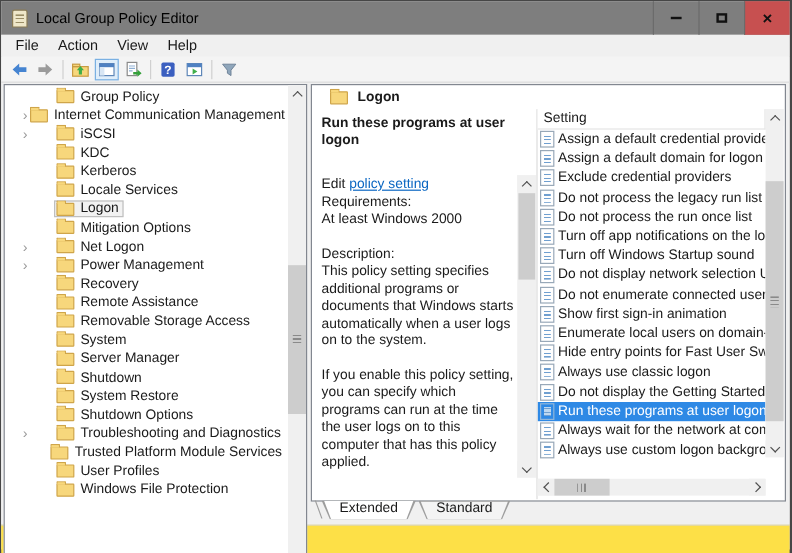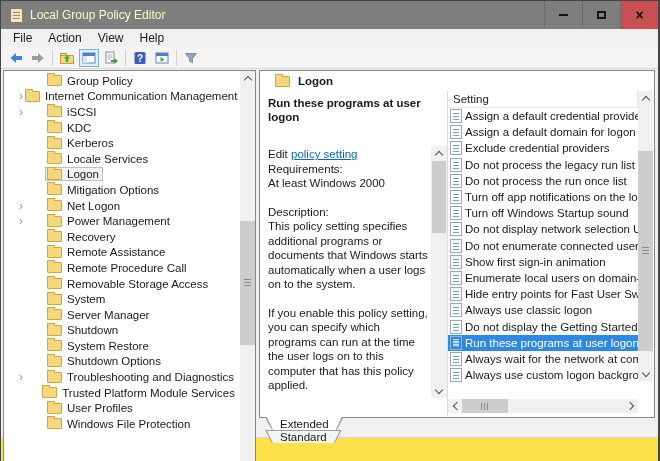--- a/index.html
+++ b/index.html
@@ -7,21 +7,21 @@
     font-family:"Liberation Sans","DejaVu Sans",sans-serif; font-size:11.5px; color:#1a1a1a; }
   .window { width:660px; height:461px; background:#f0f0f0;
     border:1px solid #464646; border-bottom-width:3px; border-right-width:2px; position:relative; }
 
   
   .titlebar { height:28px; background:#7e7e7e; display:flex; align-items:center; }
   .app-icon { width:13px; height:15px; margin:0 7px 0 9px; background:#efe7c9; border:1px solid #8a7b55;
     position:relative; border-radius:2px 2px 0 0;}
   .app-icon:before { content:""; position:absolute; left:2px; top:3px; right:2px; height:8px;
     background:repeating-linear-gradient(to bottom,#9a8d66 0 1px,transparent 1px 3px); }
-  .title-text { color:#fef9c3; font-size:12px; }
+  .title-text { color:#000000; font-size:12px; }
   .winbtns { margin-left:auto; display:flex; height:28px; }
   .winbtn { width:38px; height:28px; display:flex; align-items:center; justify-content:center;
     border-left:1px solid #6b6b6b; cursor:default; }
   .winbtn.close { background:#c75050; }
   .glyph-min { width:9px; height:2px; background:#111; }
   .glyph-max { width:9px; height:8px; border:2px solid #111; }
   .glyph-close { font-size:14px; font-weight:bold; color:#111; line-height:1; }
 
   
   .menubar { height:18px; background:#f0f0f0; display:flex; align-items:center; padding-left:4px; }
@@ -91,21 +91,21 @@
   .srow { height:16.2px; display:flex; align-items:center; padding-left:2px; white-space:nowrap; overflow:hidden; }
   .srow.sel { background:#2e89e5; color:#fff; }
   .sicon { width:12px; height:14px; border:1px solid #98a8b8; background-color:#fdfdfd; flex:0 0 auto;
     margin-right:3px; padding:2px 2px; background-clip:content-box;
     background-image:repeating-linear-gradient(to bottom,#6f9fd0 0 1px,transparent 1px 3px); }
   .srow.sel .sicon { background-color:#bcd8f2; border-color:#8fb6da; }
   .list-vscroll { right:0; top:0; width:15px; bottom:35px; }
   .list-hscroll { left:0; right:15px; bottom:3px; height:14px; }
 
   
-  .tabs-row { height:18px; display:flex; align-items:flex-start; padding-left:6px; position:relative; margin-top:-1px;flex-direction:column; }
+  .tabs-row { height:18px; display:flex; align-items:flex-start; padding-left:6px; position:relative; margin-top:-1px; }
   .tab-lead { width:1px; height:15px; background:#9d9d9d; transform:skewX(20deg); margin-right:2px; }
   .tab { position:relative; height:16px; margin-right:2px;
     clip-path:polygon(0 0,100% 0,calc(100% - 7px) 100%,7px 100%); background:#9d9d9d; }
   .tab-fill { position:absolute; inset:0;
     clip-path:polygon(2px 1px,calc(100% - 2px) 1px,calc(100% - 8px) 100%,8px 100%); background:#f4f4f4; }
   .tab.active .tab-fill { clip-path:polygon(2px 0,calc(100% - 2px) 0,calc(100% - 8px) 100%,8px 100%); background:#fff; }
   .tab span { position:relative; display:block; padding:1px 15px 0 15px; font-size:11.5px; }
 
   
   .statusbar { height:36px; background:#fde047; border-top:1px solid #d4d4d4;
@@ -273,27 +273,20 @@
             <span class="titem">
               <span class="folder"></span>
               <span class="tlabel">Recovery</span>
             </span>
           </div>
           <div class="trow">
             <span class="tchev"></span>
             <span class="titem">
               <span class="folder"></span>
               <span class="tlabel">Remote Assistance</span>
-            </span>
-          </div>
-          <div class="trow">
-            <span class="tchev"></span>
-            <span class="titem">
-              <span class="folder"></span>
-              <span class="tlabel">Remote Procedure Call</span>
             </span>
           </div>
           <div class="trow">
             <span class="tchev"></span>
             <span class="titem">
               <span class="folder"></span>
               <span class="tlabel">Removable Storage Access</span>
             </span>
           </div>
           <div class="trow">

